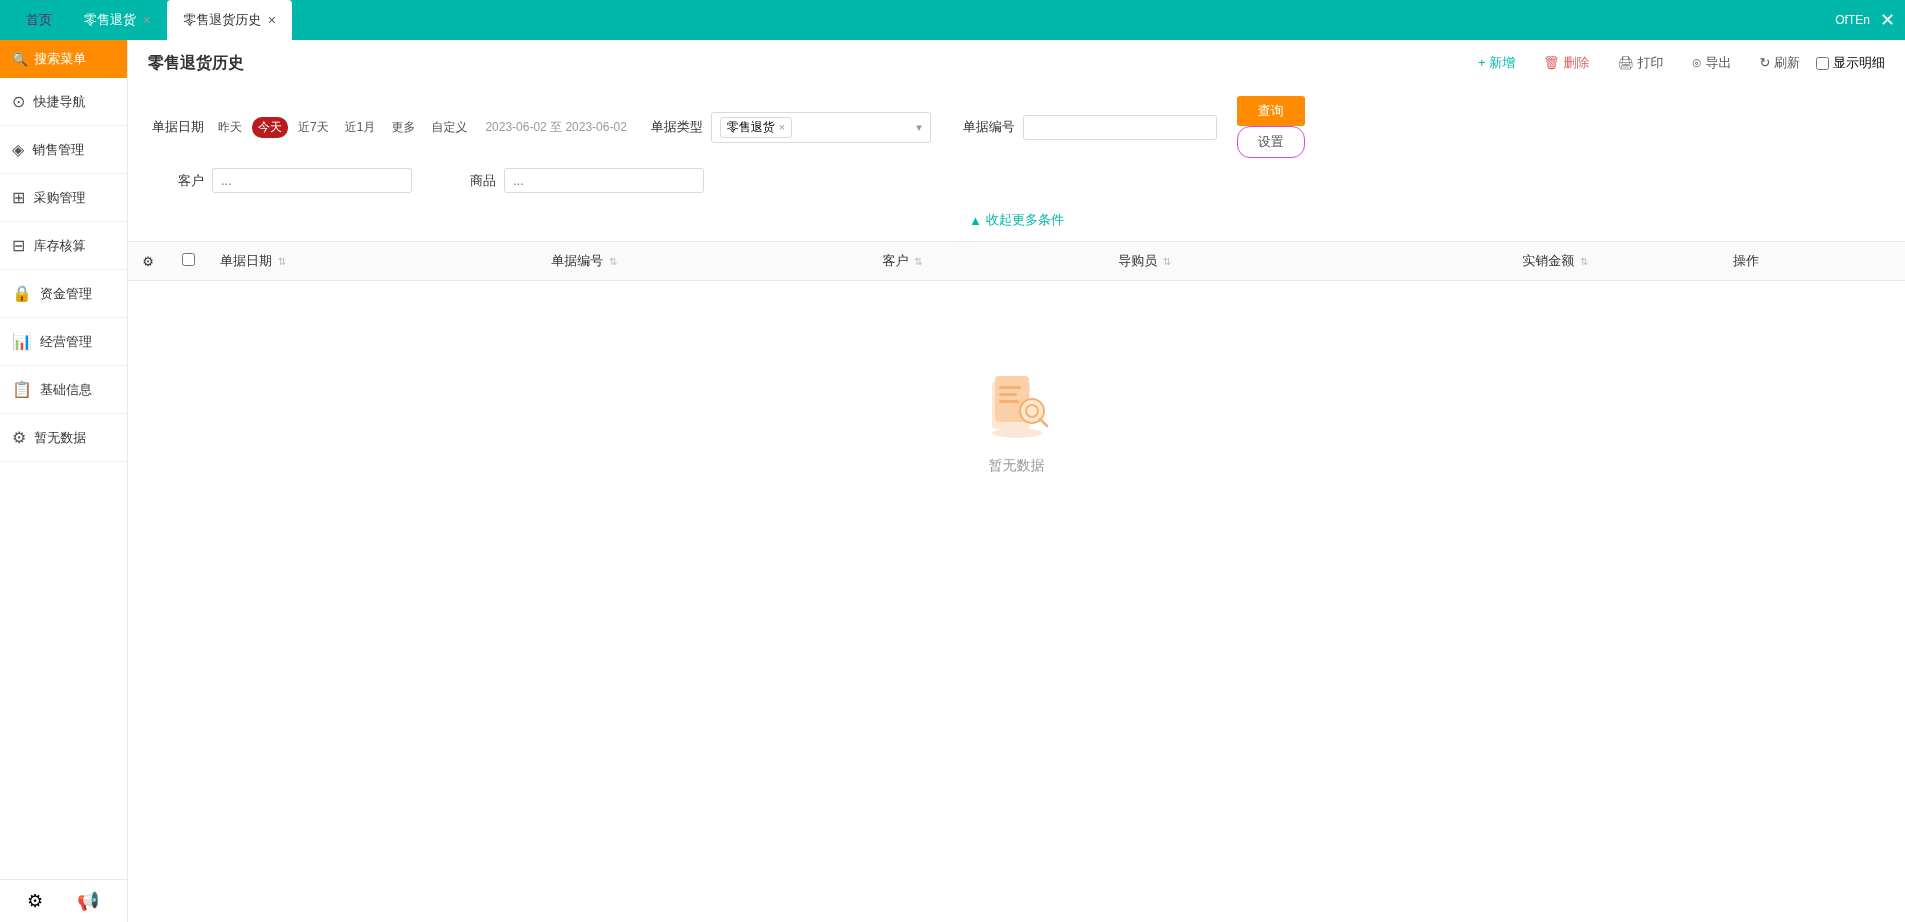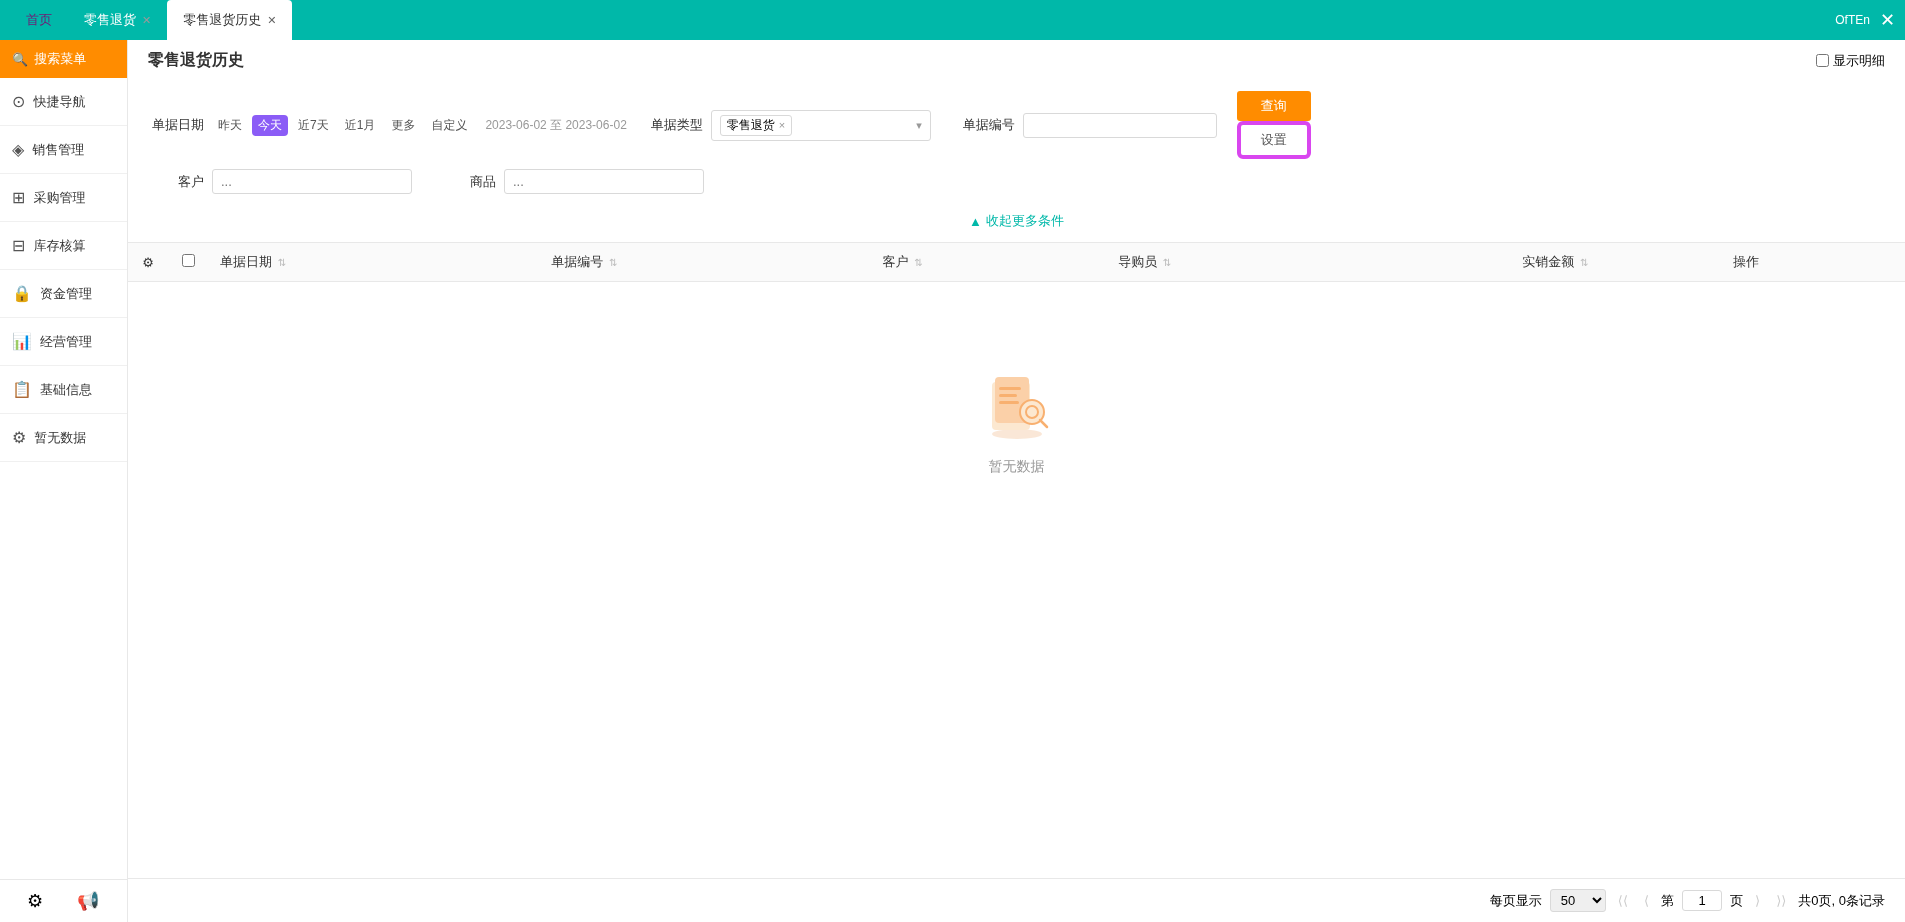--- a/index.html
+++ b/index.html
@@ -69,21 +69,21 @@
     .display-checkbox { display: flex; align-items: center; gap: 4px; font-size: 13px; cursor: pointer; }
 
     
     .filter-area { padding: 12px 0 8px 0; }
     .filter-row { display: flex; align-items: center; margin-bottom: 10px; flex-wrap: wrap; gap: 8px; }
     .filter-label { font-size: 13px; color: #333; min-width: 56px; text-align: right; }
     .filter-date-group { display: flex; align-items: center; gap: 4px; }
     .date-btn {
       font-size: 12px; color: #555; padding: 2px 6px; cursor: pointer; border-radius: 2px;
     }
-    .date-btn.active { background: #8b5cf6; color: #fff; border-radius: 4px; }
+    .date-btn.active { background: #b91c1c; color: #fff; border-radius: 10px; }
     .date-range { font-size: 12px; color: #999; margin-left: 4px; }
     .filter-input {
       border: 1px solid #d9d9d9; border-radius: 3px; padding: 4px 8px; font-size: 13px;
       color: #999; min-width: 120px; cursor: pointer;
     }
     .filter-tag {
       display: flex; align-items: center; background: #fff; border: 1px solid #d9d9d9;
       border-radius: 3px; padding: 1px 6px; font-size: 12px; gap: 4px; margin-right: 4px;
     }
     .tag-close { cursor: pointer; color: #999; font-size: 11px; }
@@ -93,21 +93,21 @@
       display: flex; align-items: center; gap: 4px; color: #00b8a9; font-size: 13px;
       cursor: pointer; margin: 4px auto 0; padding: 4px 12px;
     }
 
     
     .query-btn {
       background: #ff8c00; color: #fff; border: none; border-radius: 3px;
       padding: 6px 20px; font-size: 13px; cursor: pointer;
     }
     .setting-btn {
-      background: #fff; color: #555; border: 4px solid #d946ef; border-radius: 6px;
+      background: #fff; color: #555; border: 1px solid #d946ef; border-radius: 13px;
       padding: 6px 20px; font-size: 13px; cursor: pointer;
     }
     .action-buttons { display: flex; flex-direction: column; margin-left: 12px; }
 
     
     .table-container { flex: 1; overflow: auto; background: #fff; margin: 0; }
     table { width: 100%; border-collapse: collapse; font-size: 13px; }
     th {
       background: #fafafa; border-bottom: 1px solid #e8e8e8; padding: 10px 12px;
       text-align: left; color: #333; font-weight: normal; white-space: nowrap;
@@ -203,20 +203,27 @@
       <span style="font-size:18px;cursor:pointer;">📢</span>
     </div>
   </div>
 
   <div class="content-area">
 
     <div class="page-header">
       <div class="page-title-bar">
         <span class="page-title">零售退货历史</span>
         <div style="display:flex;align-items:center;gap:8px;">
+          <div class="toolbar">
+            <div class="toolbar-btn btn-new">+ 新增</div>
+            <div class="toolbar-btn btn-delete">🗑 删除</div>
+            <div class="toolbar-btn">🖨 打印</div>
+            <div class="toolbar-btn">⊙ 导出</div>
+            <div class="toolbar-btn">↻ 刷新</div>
+          </div>
           <div class="display-checkbox">
             <input type="checkbox" style="">
             <span>显示明细</span>
           </div>
         </div>
       </div>
 
       <div class="filter-area">
         <div class="filter-row">
           <span class="filter-label">单据日期</span>
@@ -311,31 +318,15 @@
             <rect x="22" y="39" width="20" height="3" rx="1.5" fill="#f8b070"></rect>
             <circle cx="55" cy="50" r="12" fill="#fce8d0" stroke="#f8b070" stroke-width="2"></circle>
             <circle cx="55" cy="50" r="6" fill="none" stroke="#f8b070" stroke-width="2"></circle>
             <line x1="63" y1="58" x2="70" y2="65" stroke="#f8b070" stroke-width="2.5" stroke-linecap="round"></line>
           </svg>
         </div>
         <span>暂无数据</span>
       </div>
     </div>
 
-    <div class="pagination-bar">
-      <span>每页显示</span>
-      <select class="page-size-select">
-        <option>50</option>
-        <option>100</option>
-        <option>200</option>
-      </select>
-      <span class="page-nav-btn disabled">⟨⟨</span>
-      <span class="page-nav-btn disabled">⟨</span>
-      <span>第</span>
-      <input class="page-input" type="text" value="1" style="">
-      <span>页</span>
-      <span class="page-nav-btn disabled">⟩</span>
-      <span class="page-nav-btn disabled">⟩⟩</span>
-      <span>共0页, 0条记录</span>
-    </div>
 
   </div>
 </div>
 
 </body></html>

